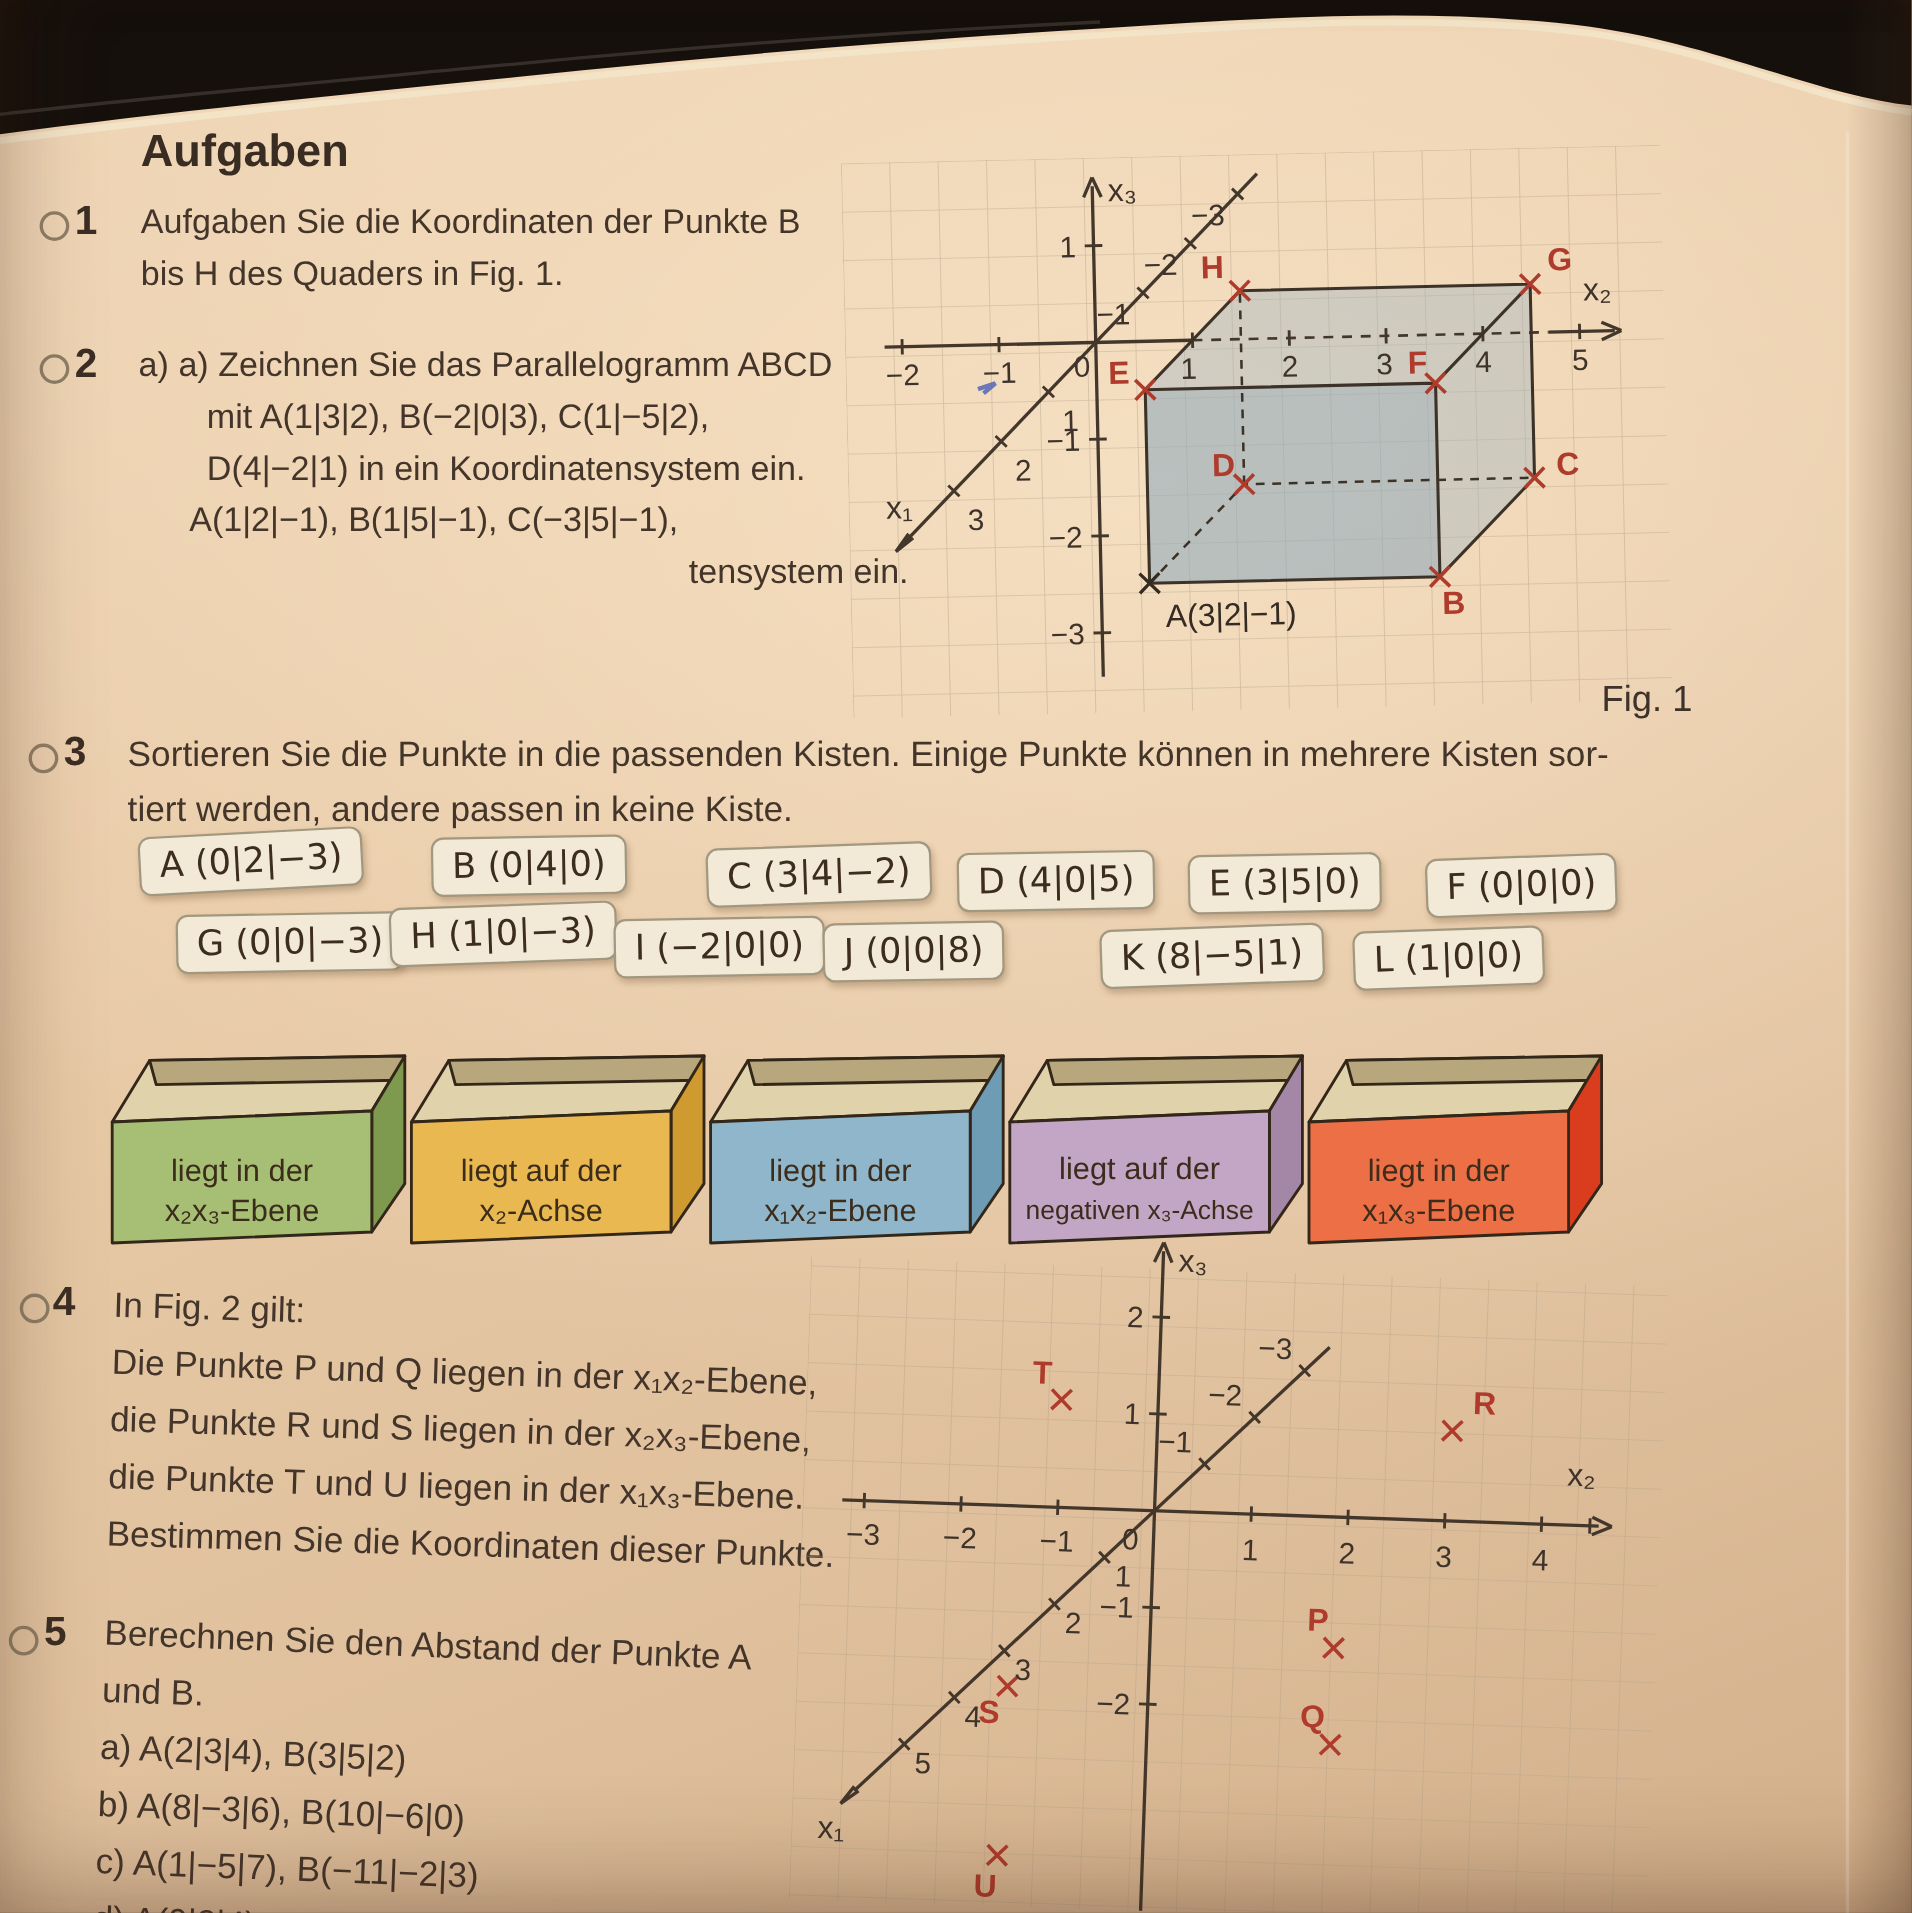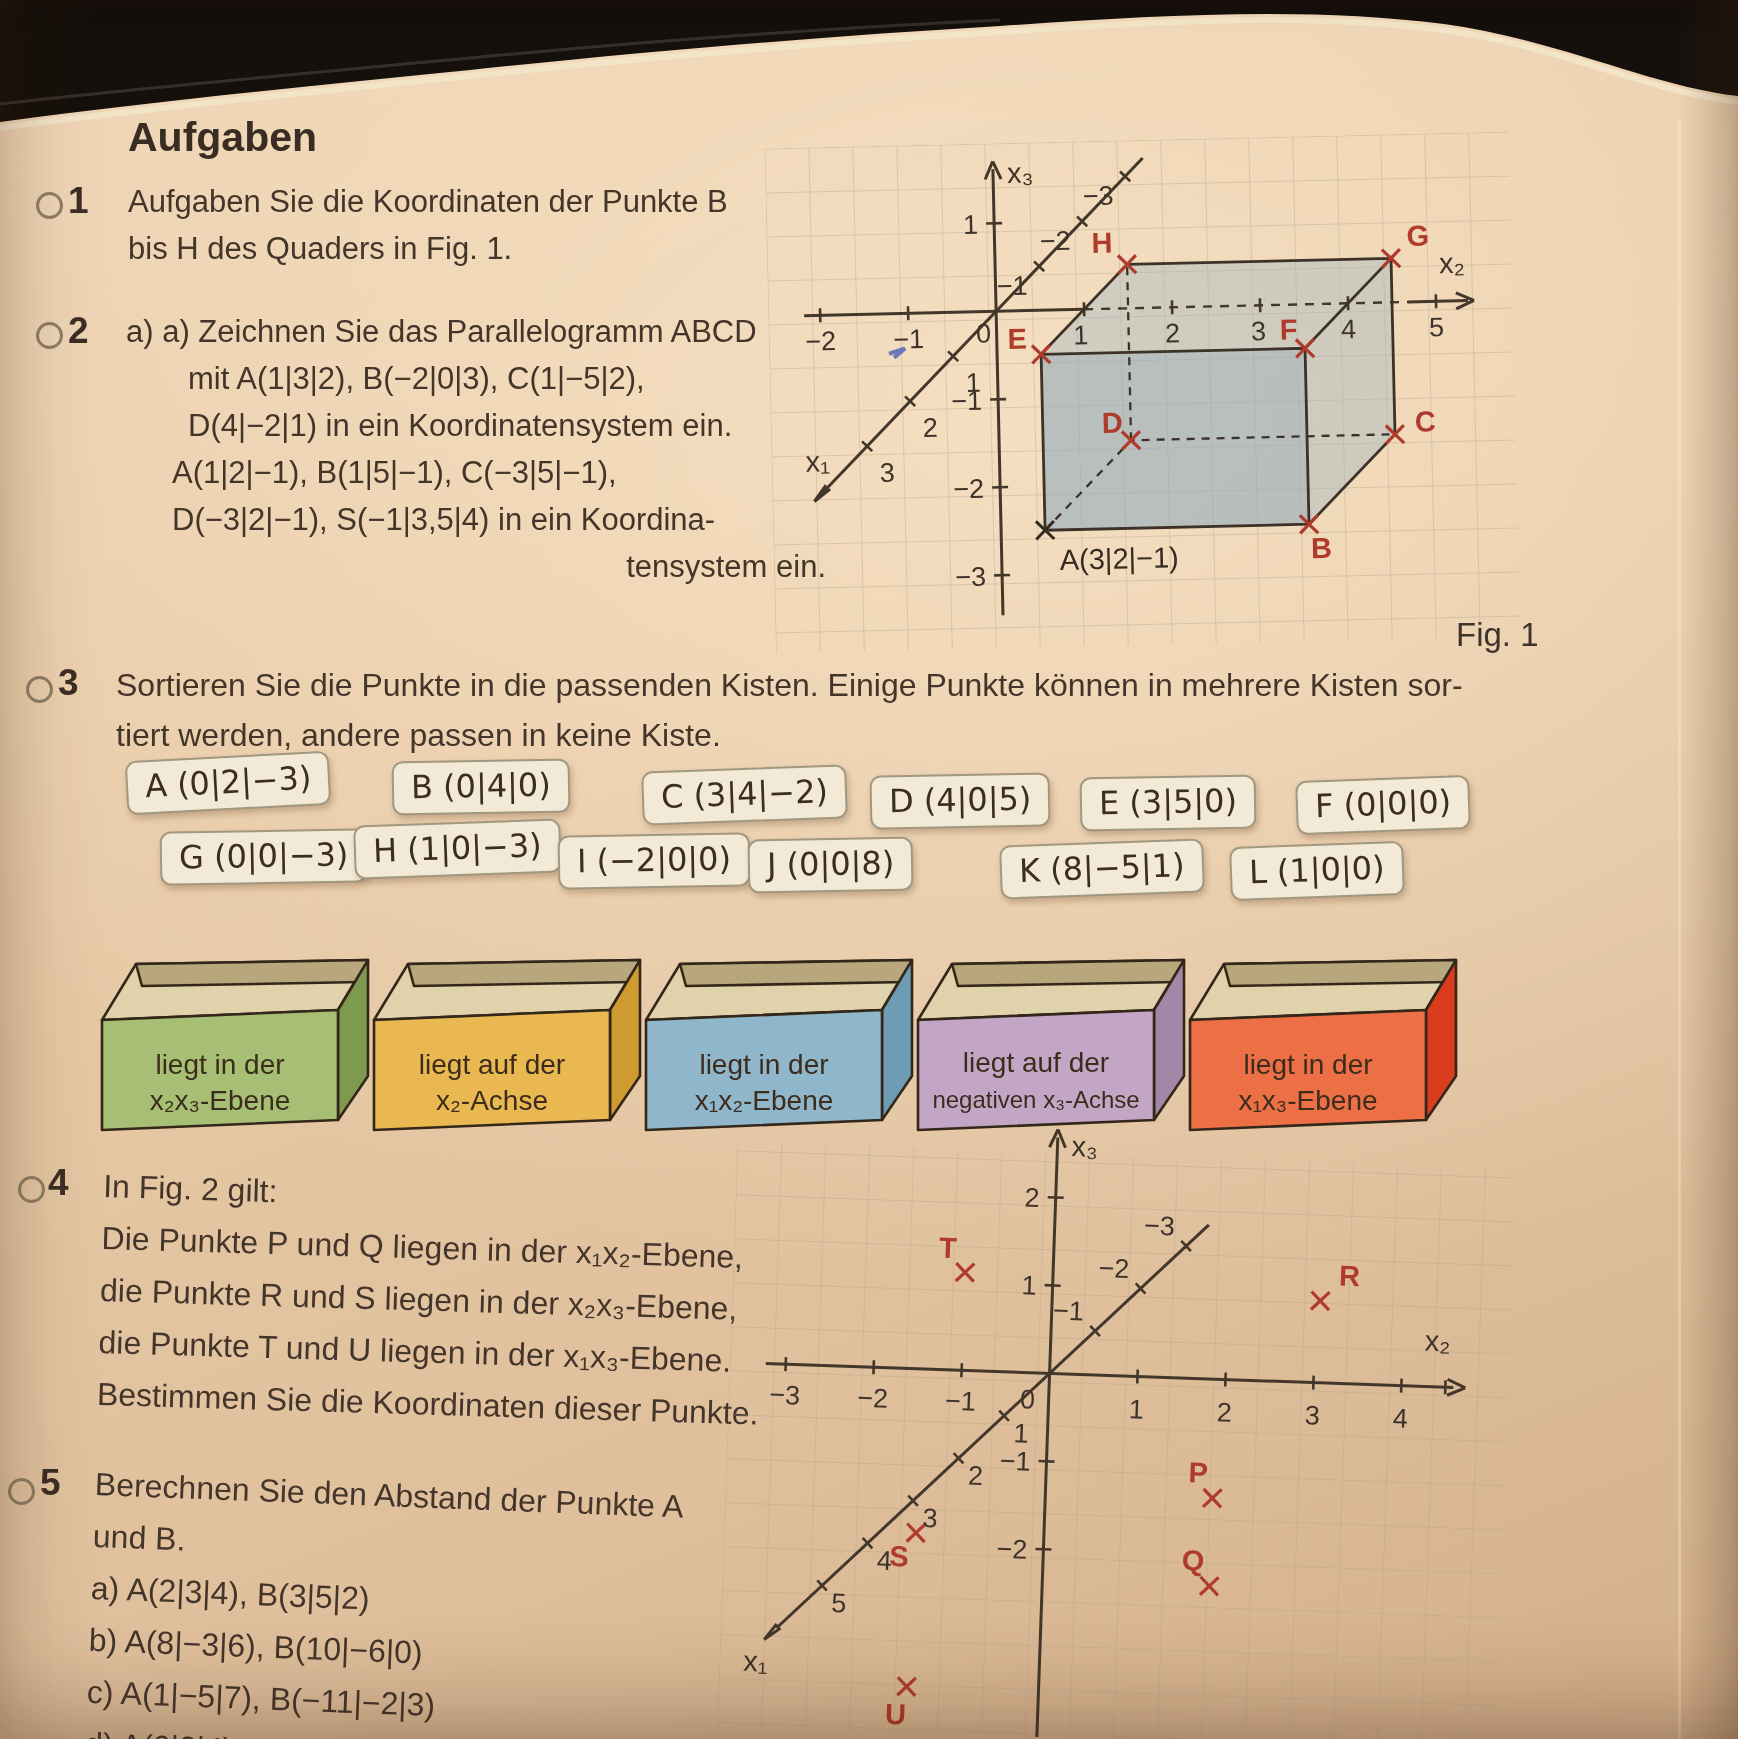--- a/index.html
+++ b/index.html
@@ -49,21 +49,20 @@
     <div>bis H des Quaders in Fig. 1.</div>
   </div>
 
   <div class="abs taskring" style="left:36px;top:322px;"></div>
   <div class="abs tasknum" style="left:68px;top:310px;">2</div>
   <div class="abs bodytxt" style="left:126px;top:308px;width:700px;">
     <div>a) a) Zeichnen Sie das Parallelogramm ABCD</div>
     <div style="margin-left:62px;">mit A(1|3|2), B(−2|0|3), C(1|−5|2),</div>
     <div style="margin-left:62px;">D(4|−2|1) in ein Koordinatensystem ein.</div>
     <div style="margin-left:46px;">A(1|2|−1), B(1|5|−1), C(−3|5|−1),</div>
-    <div style="margin-left:46px;">D(−3|2|−1), S(−1|3,5|4) in ein Koordina-</div>
     <div style="margin-left:46px;text-align:right;">tensystem ein.</div>
   </div>
 
   <svg class="abs" style="left:770px;top:140px;transform:rotate(-1.3deg);" width="745" height="505" viewBox="0 0 745 505">
     <defs>
       <pattern id="g1" width="44" height="44" patternUnits="userSpaceOnUse">
         <path d="M44 0H0V44" fill="none" stroke="#b4a488" stroke-width="1.5" stroke-opacity="0.55"></path>
       </pattern>
     </defs>
     <rect x="0" y="0" width="745" height="505" fill="url(#g1)"></rect>

